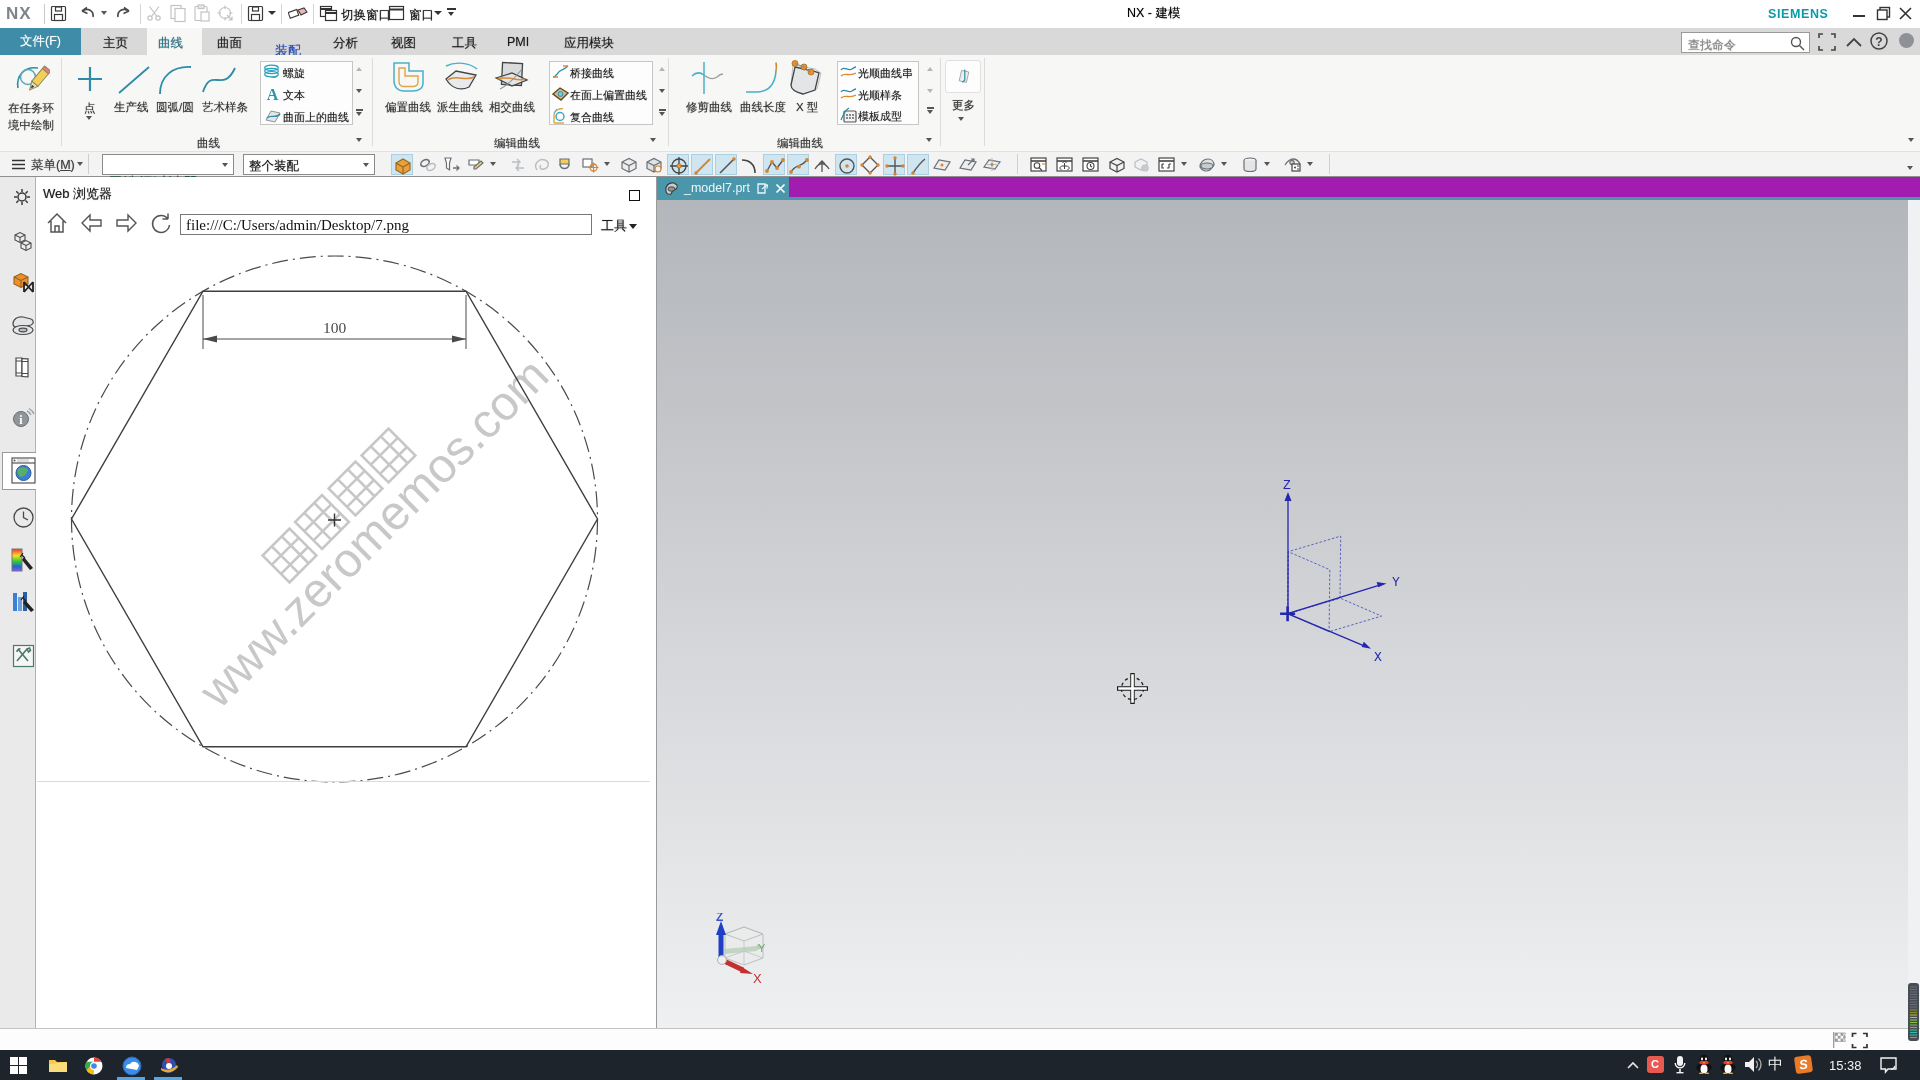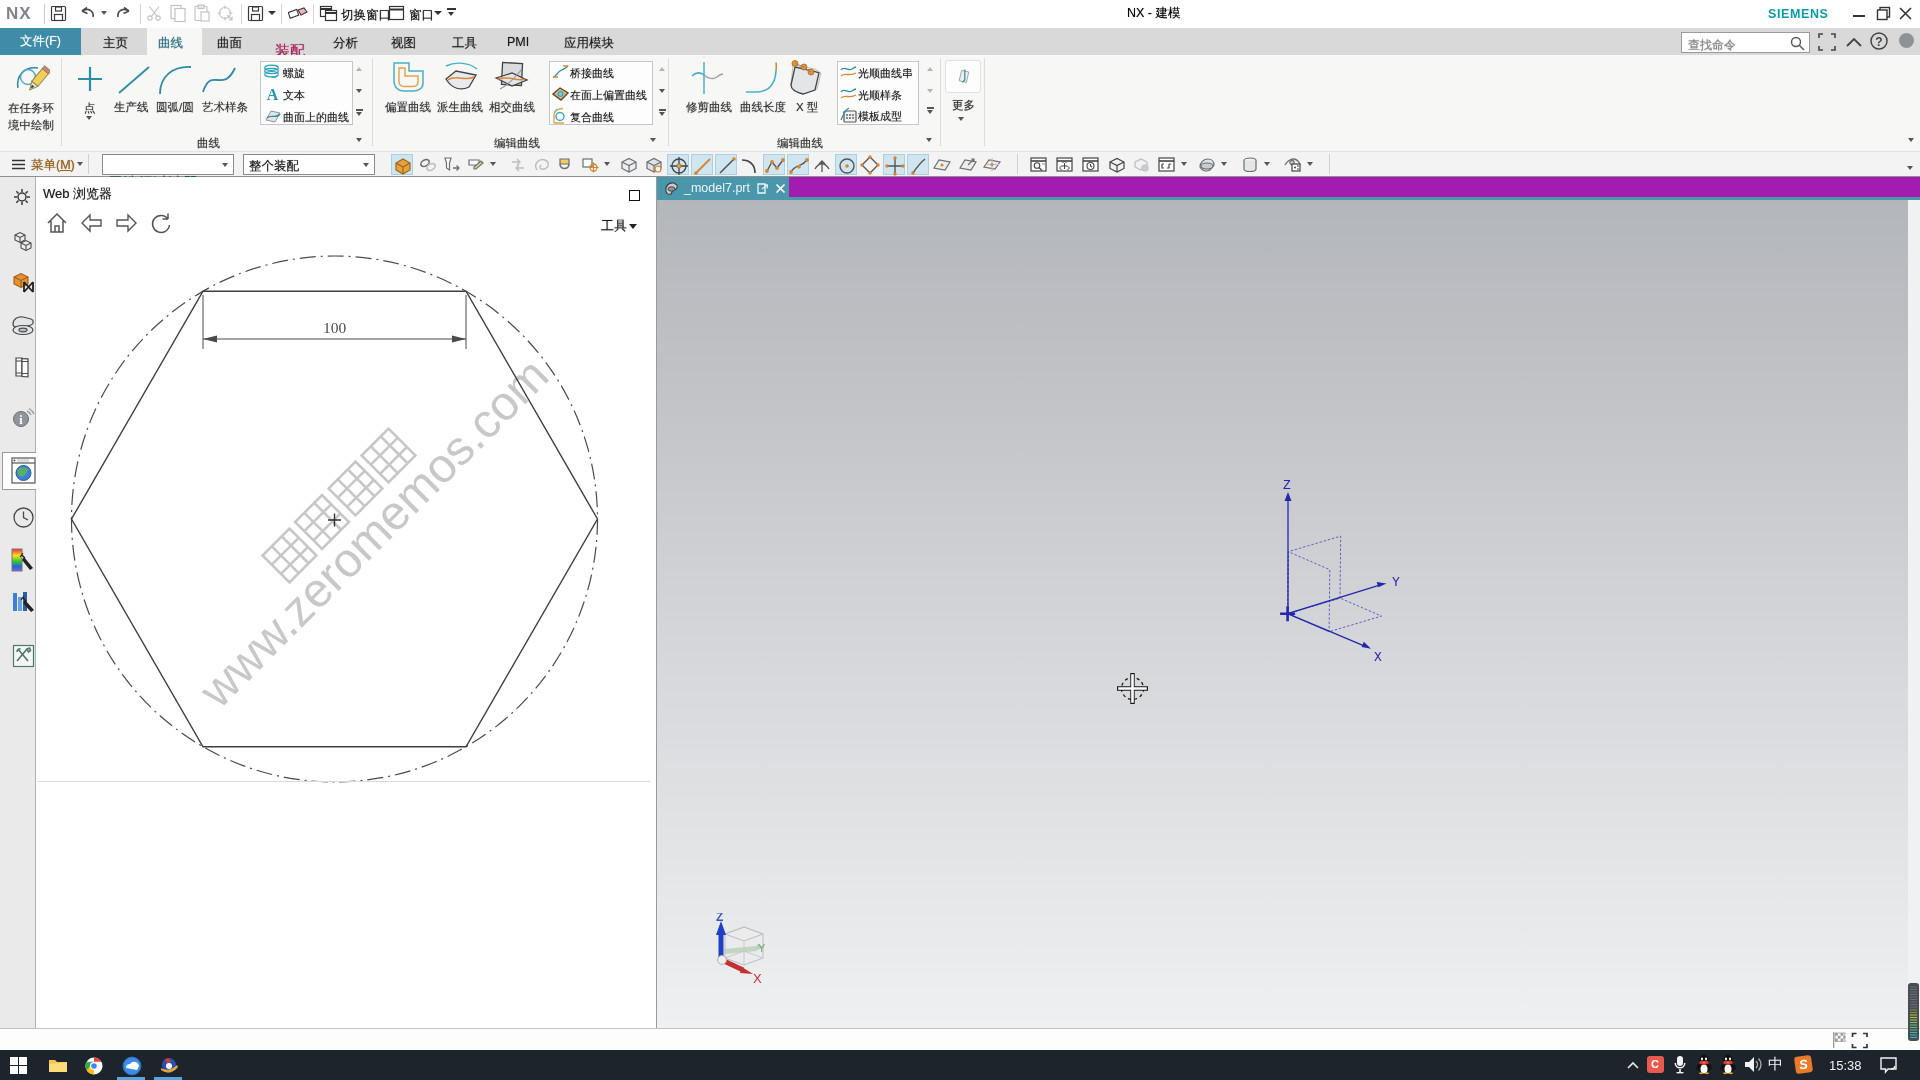--- a/index.html
+++ b/index.html
@@ -117,21 +117,21 @@
 <svg class="abs" style="left:1898px;top:6px" width="15" height="15" viewBox="0 0 15 15">
       <path d="M2 2 L13 13 M13 2 L2 13" stroke="#333" stroke-width="1.6"></path>
     </svg>
 </div>
 <div id="menu">
 <div class="abs ft" style="left:0;top:0;width:81px;height:27px;background:#3e8ca8;color:#fff;font-size:12.5px;text-align:center;line-height:27px">文件(F)</div>
 <div class="abs" style="left:147px;top:0;width:55px;height:27px;background:#f7f7f6"></div>
 <div class="abs" style="left:103px;top:7px;font-size:12.5px;color:#1a1a1a">主页</div>
 <div class="abs" style="left:158px;top:7px;font-size:12.5px;color:#22788e">曲线</div>
 <div class="abs" style="left:217px;top:7px;font-size:12.5px;color:#1a1a1a">曲面</div>
-<div class="abs" style="left:275px;top:14px;font-size:15px;color:#be185d">装配</div>
+<div class="abs" style="left:275px;top:14px;font-size:13px;color:#1d4ed8">装配</div>
 <div class="abs" style="left:333px;top:7px;font-size:12.5px;color:#1a1a1a">分析</div>
 <div class="abs" style="left:391px;top:7px;font-size:12.5px;color:#1a1a1a">视图</div>
 <div class="abs" style="left:452px;top:7px;font-size:12.5px;color:#1a1a1a">工具</div>
 <div class="abs" style="left:507px;top:7px;font-size:12.5px;color:#1a1a1a">PMI</div>
 <div class="abs" style="left:564px;top:7px;font-size:12.5px;color:#1a1a1a">应用模块</div>
 <div class="abs" style="left:1681px;top:4px;width:129px;height:21px;background:#fff;border:1px solid #9a9a9a">
   <span style="position:absolute;left:6px;top:4px;font-size:12px;color:#8a8a8a">查找命令</span>
   <svg style="position:absolute;right:3px;top:2px" width="17" height="17" viewBox="0 0 17 17">
         <g fill="none" stroke="#555" stroke-width="1.4">
           <circle cx="7" cy="7" r="4.5"></circle>
@@ -311,21 +311,21 @@
     </svg>
 <div class="lb" style="left:952px;top:43px">更多</div>
 <div class="dn" style="left:958px;top:62px"></div>
 <div class="vs" style="left:984px"></div>
 <div class="dn" style="left:1908px;top:83px"></div>
 </div>
 <div id="tbar">
 <svg class="abs" style="left:12px;top:7px" width="13" height="11" viewBox="0 0 13 11">
       <path d="M0 1.5 h13 M0 5.5 h13 M0 9.5 h13" stroke="#333" stroke-width="1.4"></path>
     </svg>
-<div class="abs" style="left:31px;top:5px;font-size:12.5px;color:#a16207;text-shadow:0 0 1px rgba(17,17,17,0.5)">菜单(<span style="text-decoration:underline">M</span>)</div>
+<div class="abs" style="left:31px;top:5px;font-size:12.5px;color:#404040;text-shadow:0 0 1px rgba(17,17,17,0.5)">菜单(<span style="text-decoration:underline">M</span>)</div>
 <div class="dn" style="left:77px;top:10px"></div>
 <div class="abs" style="left:88px;top:2px;width:1px;height:20px;background:#cfcfcf"></div>
 <div class="abs" style="left:102px;top:2px;width:132px;height:21px;background:#fff;border:1px solid #8a8a8a">
   <span style="position:absolute;left:5px;top:19px;font-size:15px;color:#14532d">无选择过滤器</span>
   <div class="dn" style="right:5px;top:8px"></div>
 </div>
 <div class="abs" style="left:243px;top:2px;width:132px;height:21px;background:#fff;border:1px solid #8a8a8a">
   <span style="position:absolute;left:5px;top:3px;font-size:12.5px;color:#111">整个装配</span>
   <div class="dn" style="right:5px;top:8px"></div>
 </div>
@@ -658,20 +658,23 @@
     </svg>
 <svg class="abs" style="left:44px;top:35px" width="23" height="22" viewBox="0 0 23 22">
       <path d="M10 3 L2 11 L10 19 V14 H21 V8 H10 Z" fill="none" stroke="#555" stroke-width="1.4"></path>
     </svg>
 <svg class="abs" style="left:79px;top:35px" width="23" height="22" viewBox="0 0 23 22">
       <path d="M13 3 L21 11 L13 19 V14 H2 V8 H13 Z" fill="none" stroke="#555" stroke-width="1.4"></path>
     </svg>
 <svg class="abs" style="left:113px;top:34px" width="24" height="24" viewBox="0 0 24 24">
       <path d="M19 8 A8.5 8.5 0 1 0 20.5 14 M19 8 V2.5 M19 8 h-5.5" fill="none" stroke="#555" stroke-width="1.5"></path>
     </svg>
+<div class="abs" style="left:144px;top:37px;width:412px;height:21px;border:1px solid #777;background:#fff">
+<span style="position:absolute;left:5px;top:2px;font-family:'Liberation Serif',serif;font-size:15px;color:#111">file:///C:/Users/admin/Desktop/7.png</span>
+    </div>
 <div class="abs cjs" style="left:565px;top:40px;font-size:13px;color:#1a1a1a">工具</div>
 <div class="abs" style="left:593px;top:47px;width:0;height:0;border-left:4.5px solid transparent;border-right:4.5px solid transparent;border-top:5.5px solid #222"></div>
 <svg class="abs" style="left:223px;top:228px" width="180" height="180" viewBox="0 0 180 180">
       <g transform="translate(30.5 150.5) rotate(-45)" stroke="#c7c7c7" stroke-width="2.6" fill="none">
         <rect x="-19" y="-19" width="38" height="38"></rect>
         <path d="M-19 -6 H19 M-19 7 H19 M-6 -19 V19 M8 -19 V19"></path>
       </g>
       <g transform="translate(63 117) rotate(-45)" stroke="#c7c7c7" stroke-width="2.6" fill="none">
         <rect x="-19" y="-19" width="38" height="38"></rect>
         <path d="M-19 -6 H19 M-19 7 H19 M-6 -19 V19 M8 -19 V19"></path>

